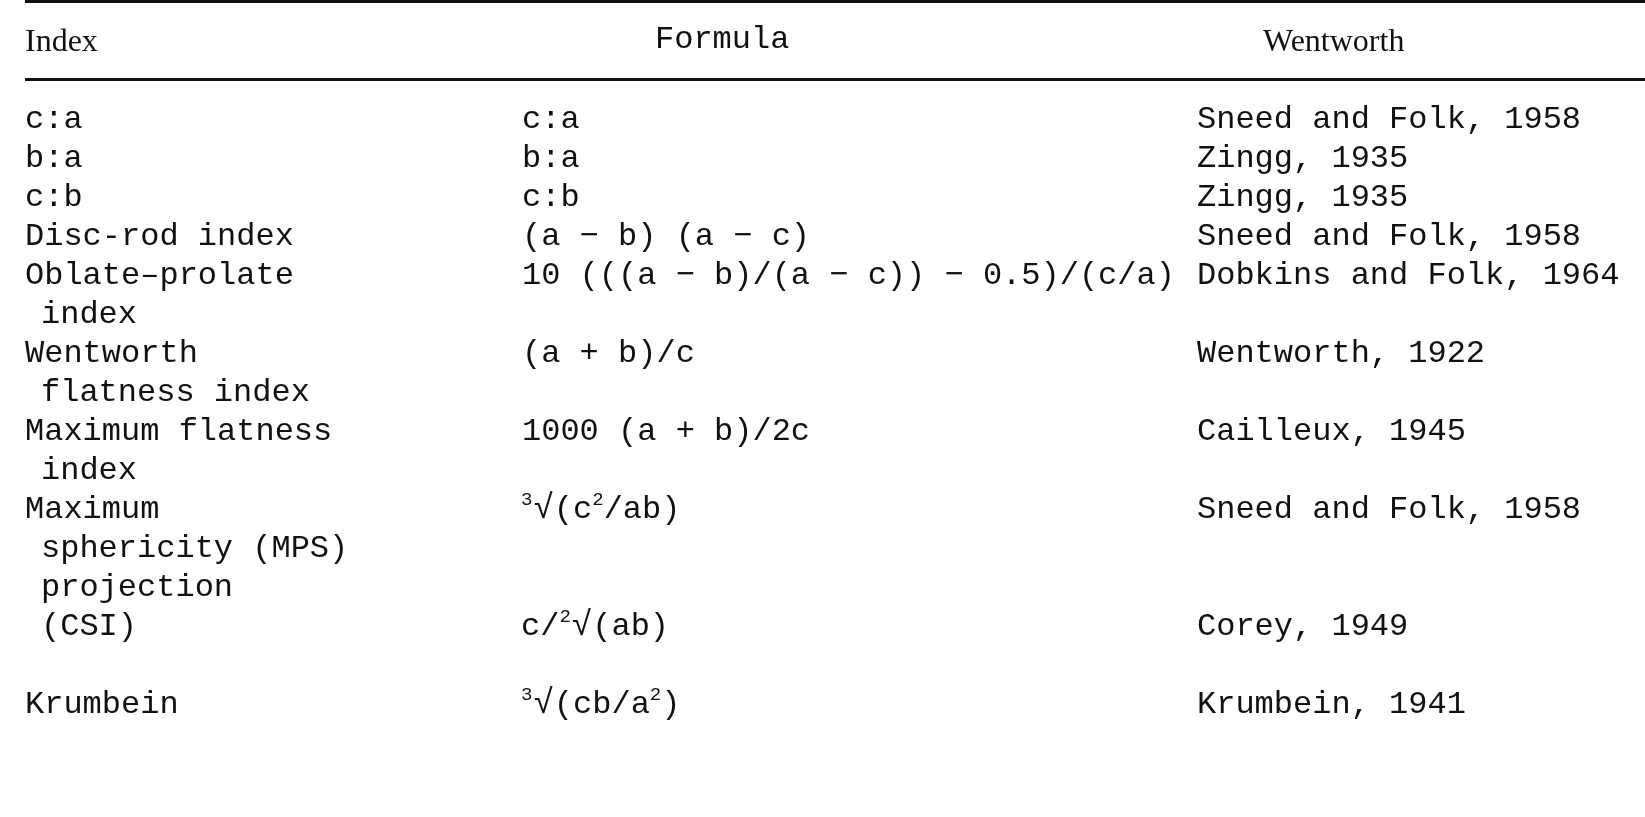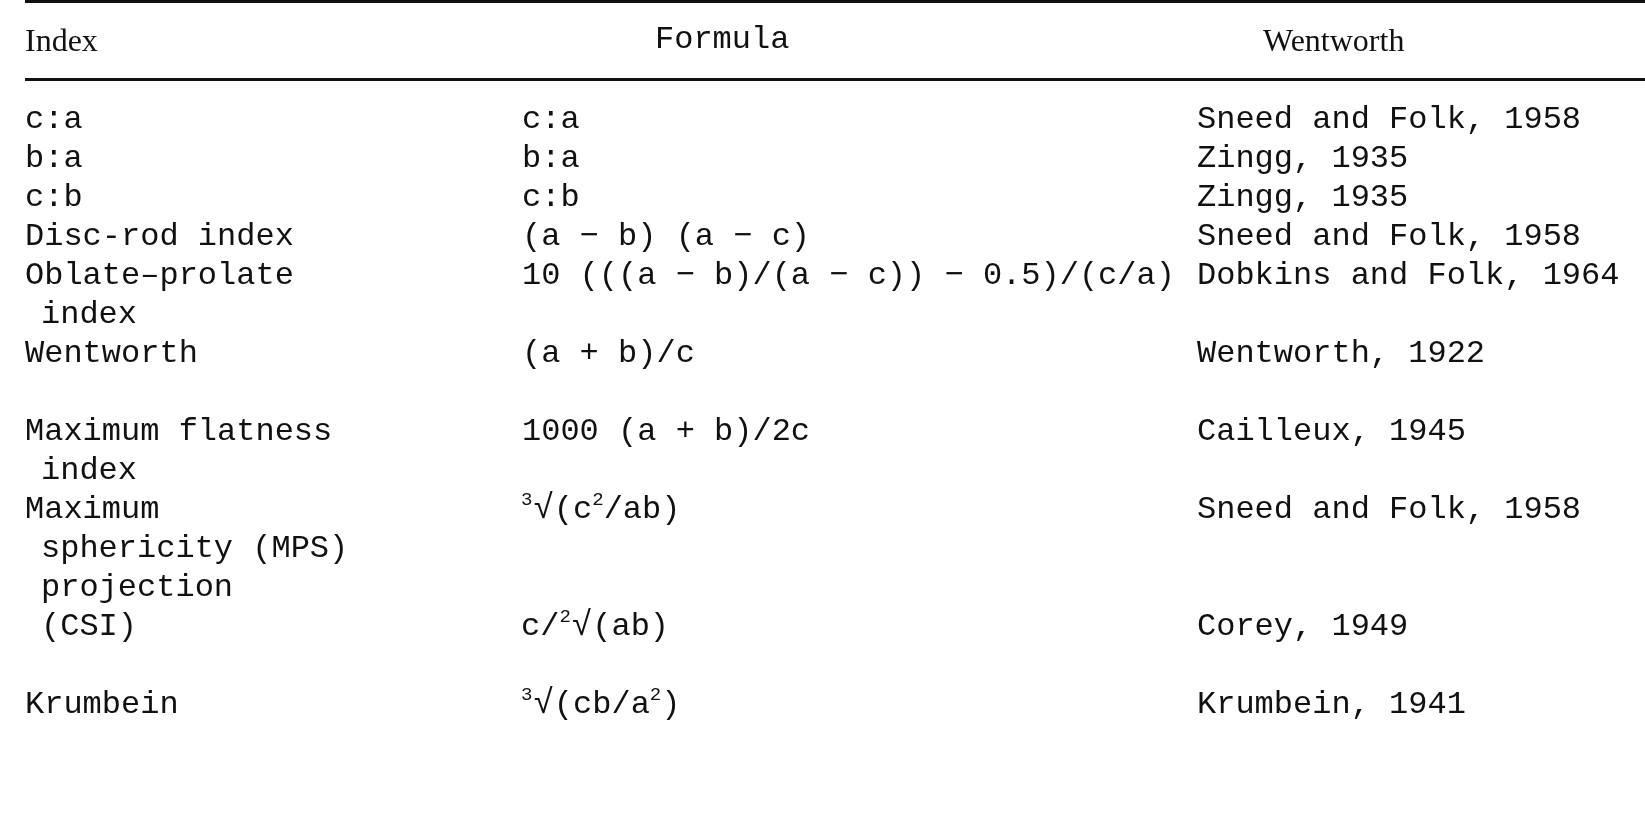--- a/index.html
+++ b/index.html
@@ -129,20 +129,21 @@
           <span class="cont">index</span>
         </div>
     <div class="cell c-formula">
       <span></span><span class="pre-sup"></span><span class="radical"></span><span>10 (((a − b)/(a − c)) − 0.5)/(c/a)</span><span class="sup"></span><span></span>
     </div>
     <div class="cell c-ref">Dobkins and Folk, 1964</div>
   </div>
       <div class="row" style="position: absolute; top: 234px; left: 0px; right: 0px;">
     <div class="cell c-index">
           <span class="first">Wentworth</span>
+          <span class="cont">flatness index</span>
         </div>
     <div class="cell c-formula">
       <span></span><span class="pre-sup"></span><span class="radical"></span><span>(a + b)/c</span><span class="sup"></span><span></span>
     </div>
     <div class="cell c-ref">Wentworth, 1922</div>
   </div>
       <div class="row" style="position: absolute; top: 312px; left: 0px; right: 0px;">
     <div class="cell c-index">
           <span class="first">Maximum flatness</span>
           <span class="cont">index</span>

